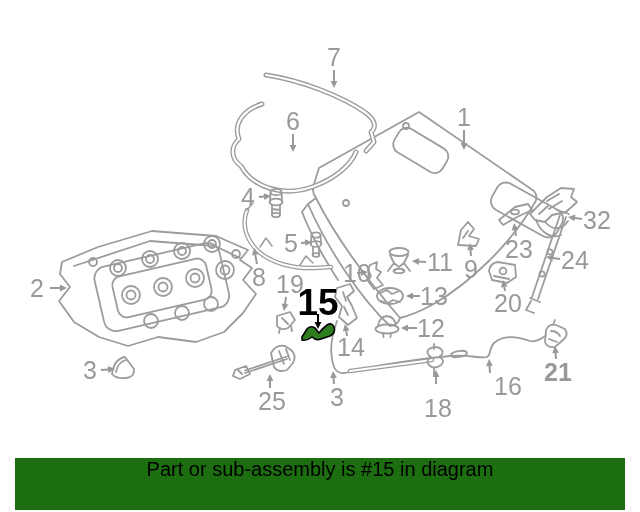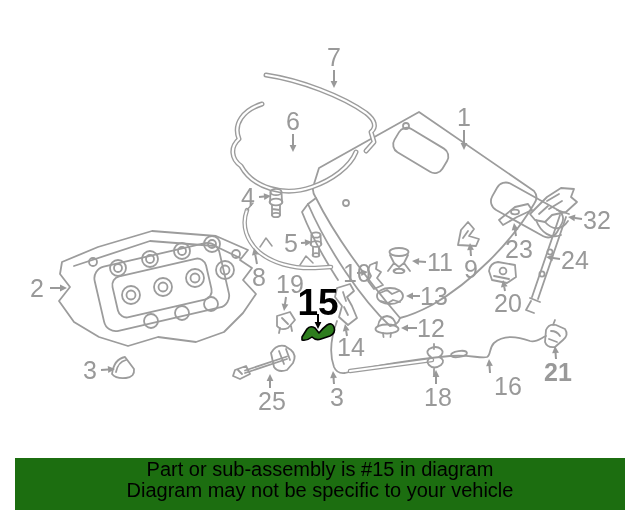--- a/index.html
+++ b/index.html
@@ -242,27 +242,26 @@
       <div class="callout" style="left: 259px; top: 277px; color: rgb(153, 153, 153);">8</div>
       <div class="callout" style="left: 471px; top: 269px; color: rgb(153, 153, 153);">9</div>
       <div class="callout" style="left: 357px; top: 273px; color: rgb(153, 153, 153);">10</div>
       <div class="callout" style="left: 440px; top: 262px; color: rgb(153, 153, 153);">11</div>
       <div class="callout" style="left: 431px; top: 328px; color: rgb(153, 153, 153); text-align: center;">12</div>
       <div class="callout" style="left: 434px; top: 296px; color: rgb(153, 153, 153);">13</div>
       <div class="callout" style="left: 351px; top: 347px; color: rgb(153, 153, 153);">14</div>
       <div class="callout hl" style="left: 318px; top: 302px; color: rgb(0, 0, 0);">15</div>
       <div class="callout" style="left: 508px; top: 386px; color: rgb(153, 153, 153);">16</div>
       <div class="callout" style="left: 337px; top: 397px; color: rgb(153, 153, 153);">3</div>
-      <div class="callout" style="left: 438px; top: 397px; color: rgb(153, 153, 153);">18</div>
+      <div class="callout" style="left: 438px; top: 408px; color: rgb(153, 153, 153);">18</div>
       <div class="callout" style="left: 290px; top: 284px; color: rgb(153, 153, 153);">19</div>
       <div class="callout" style="left: 508px; top: 303px; color: rgb(153, 153, 153);">20</div>
       <div class="callout" style="left: 558px; top: 372px; color: rgb(153, 153, 153); font-weight: bold;">21</div>
       <div class="callout" style="left: 597px; top: 220px; color: rgb(153, 153, 153);">32</div>
       <div class="callout" style="left: 519px; top: 249px; color: rgb(153, 153, 153);">23</div>
       <div class="callout" style="left: 575px; top: 260px; color: rgb(153, 153, 153);">24</div>
       <div class="callout" style="left: 272px; top: 401px; color: rgb(153, 153, 153);">25</div>
     </div>
 
   <div id="banner" style="background: rgb(28, 110, 16); color: rgb(0, 0, 0);">
     <div>Part or sub-assembly is #15 in diagram</div>
-    <div>Diagram may not be specific to your vehicle</div>
   </div>
 </div>
 
 </body></html>

